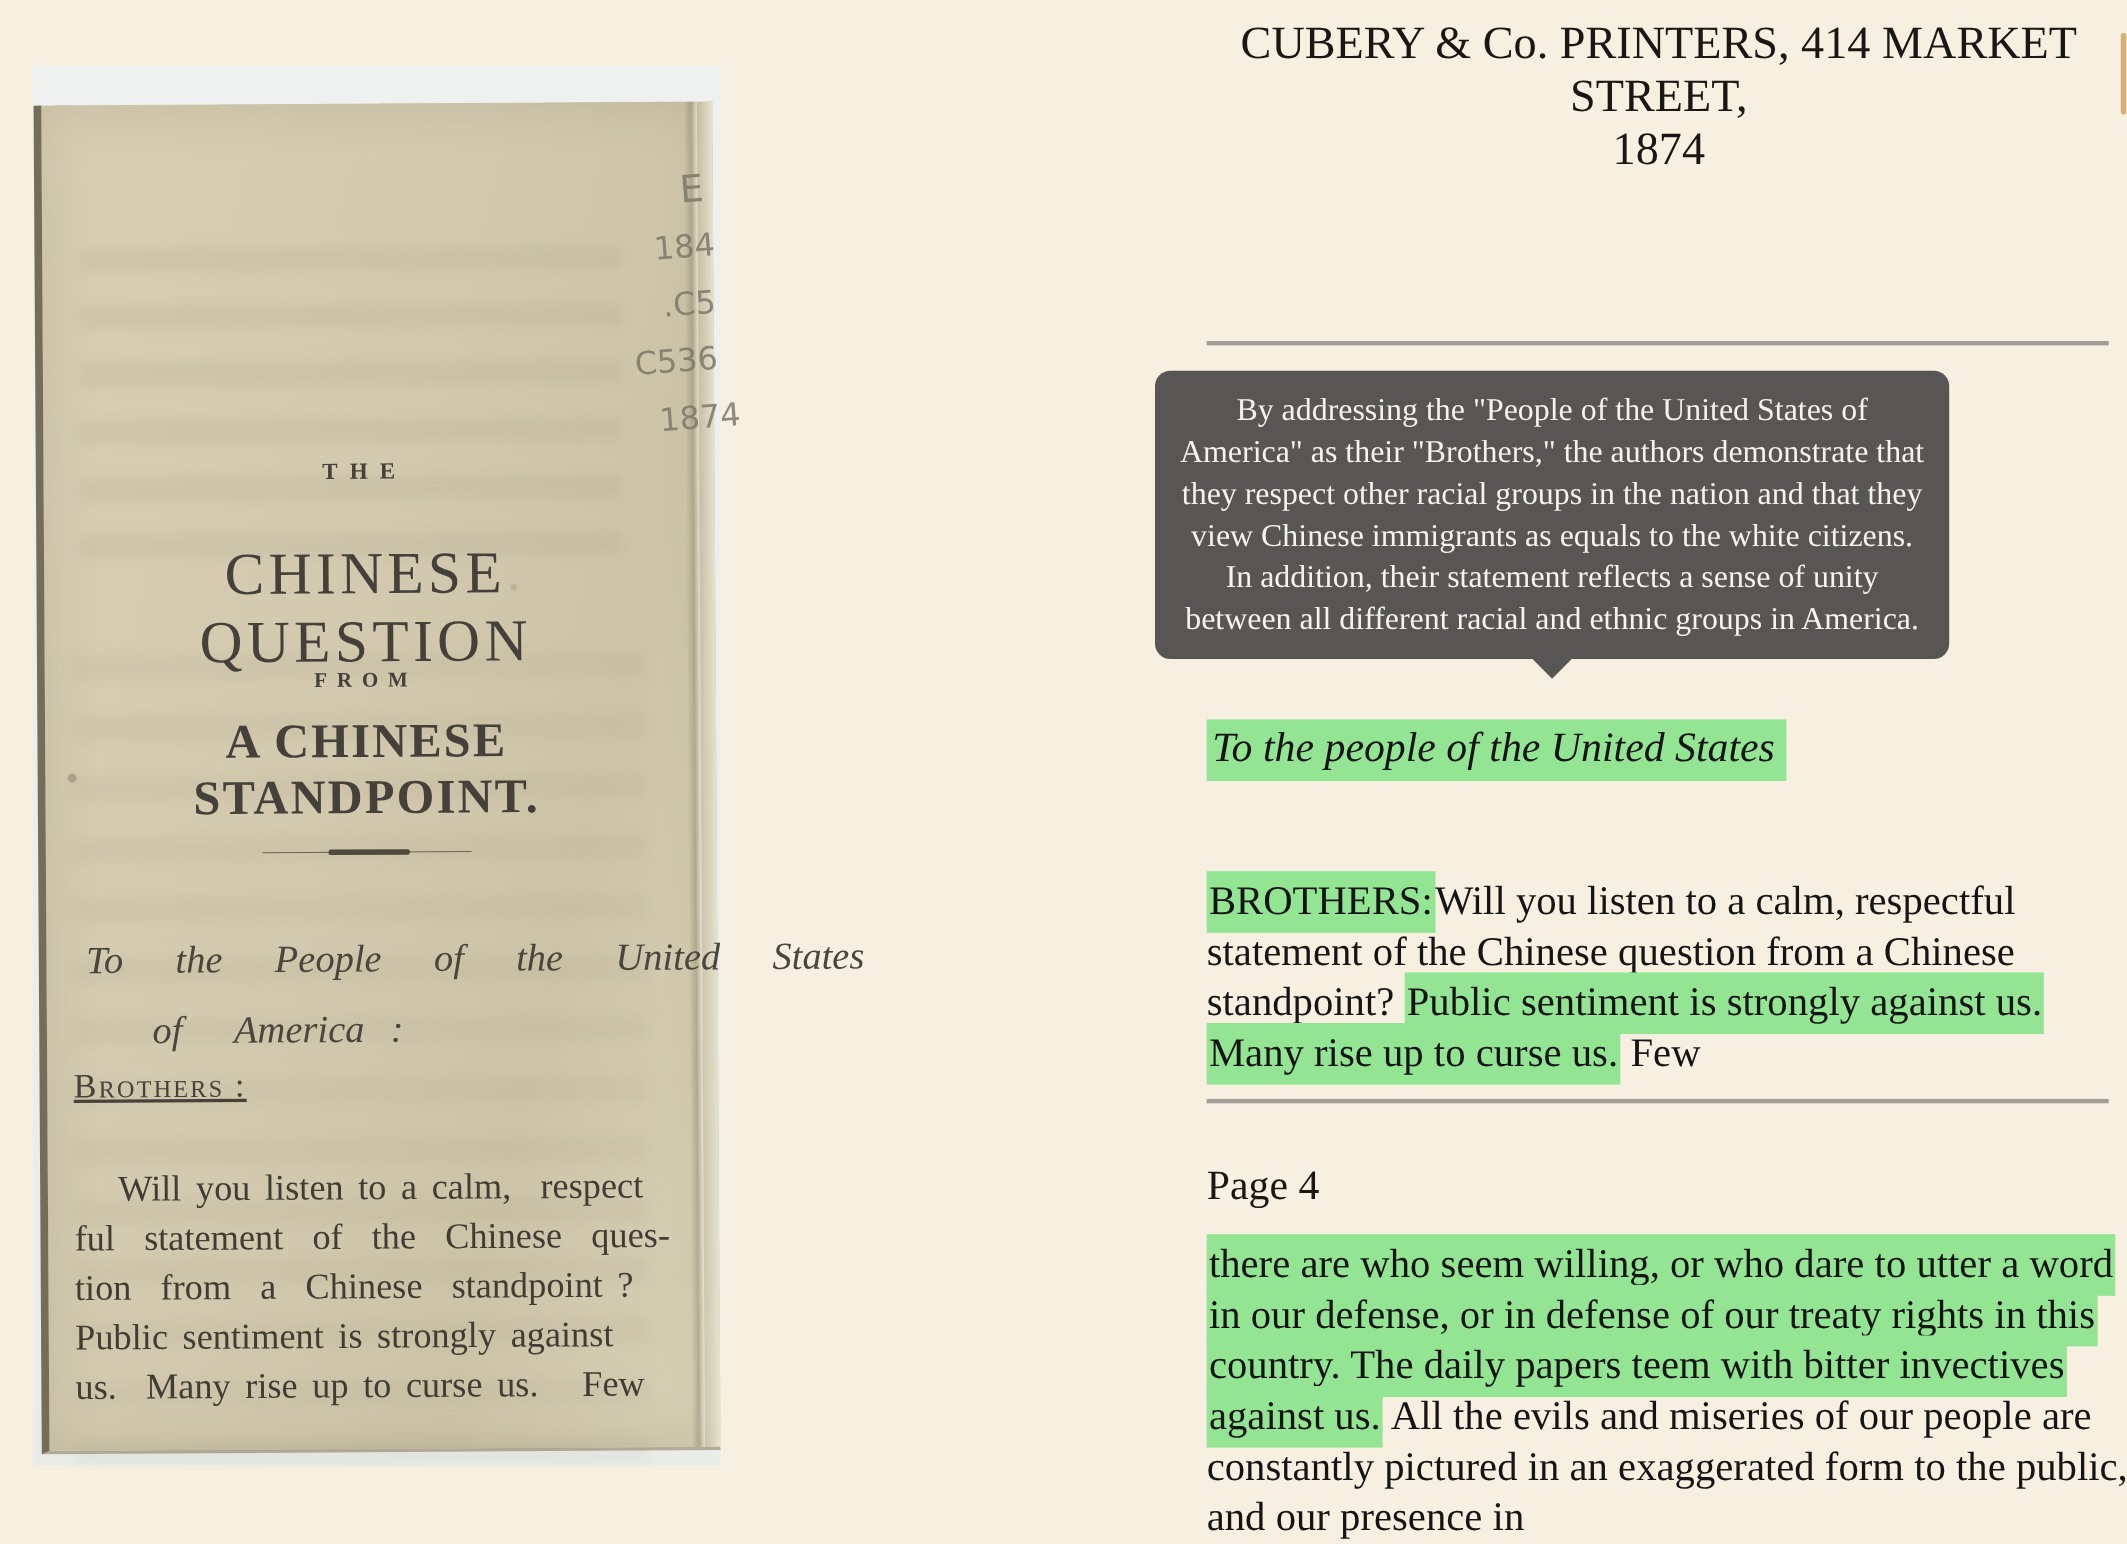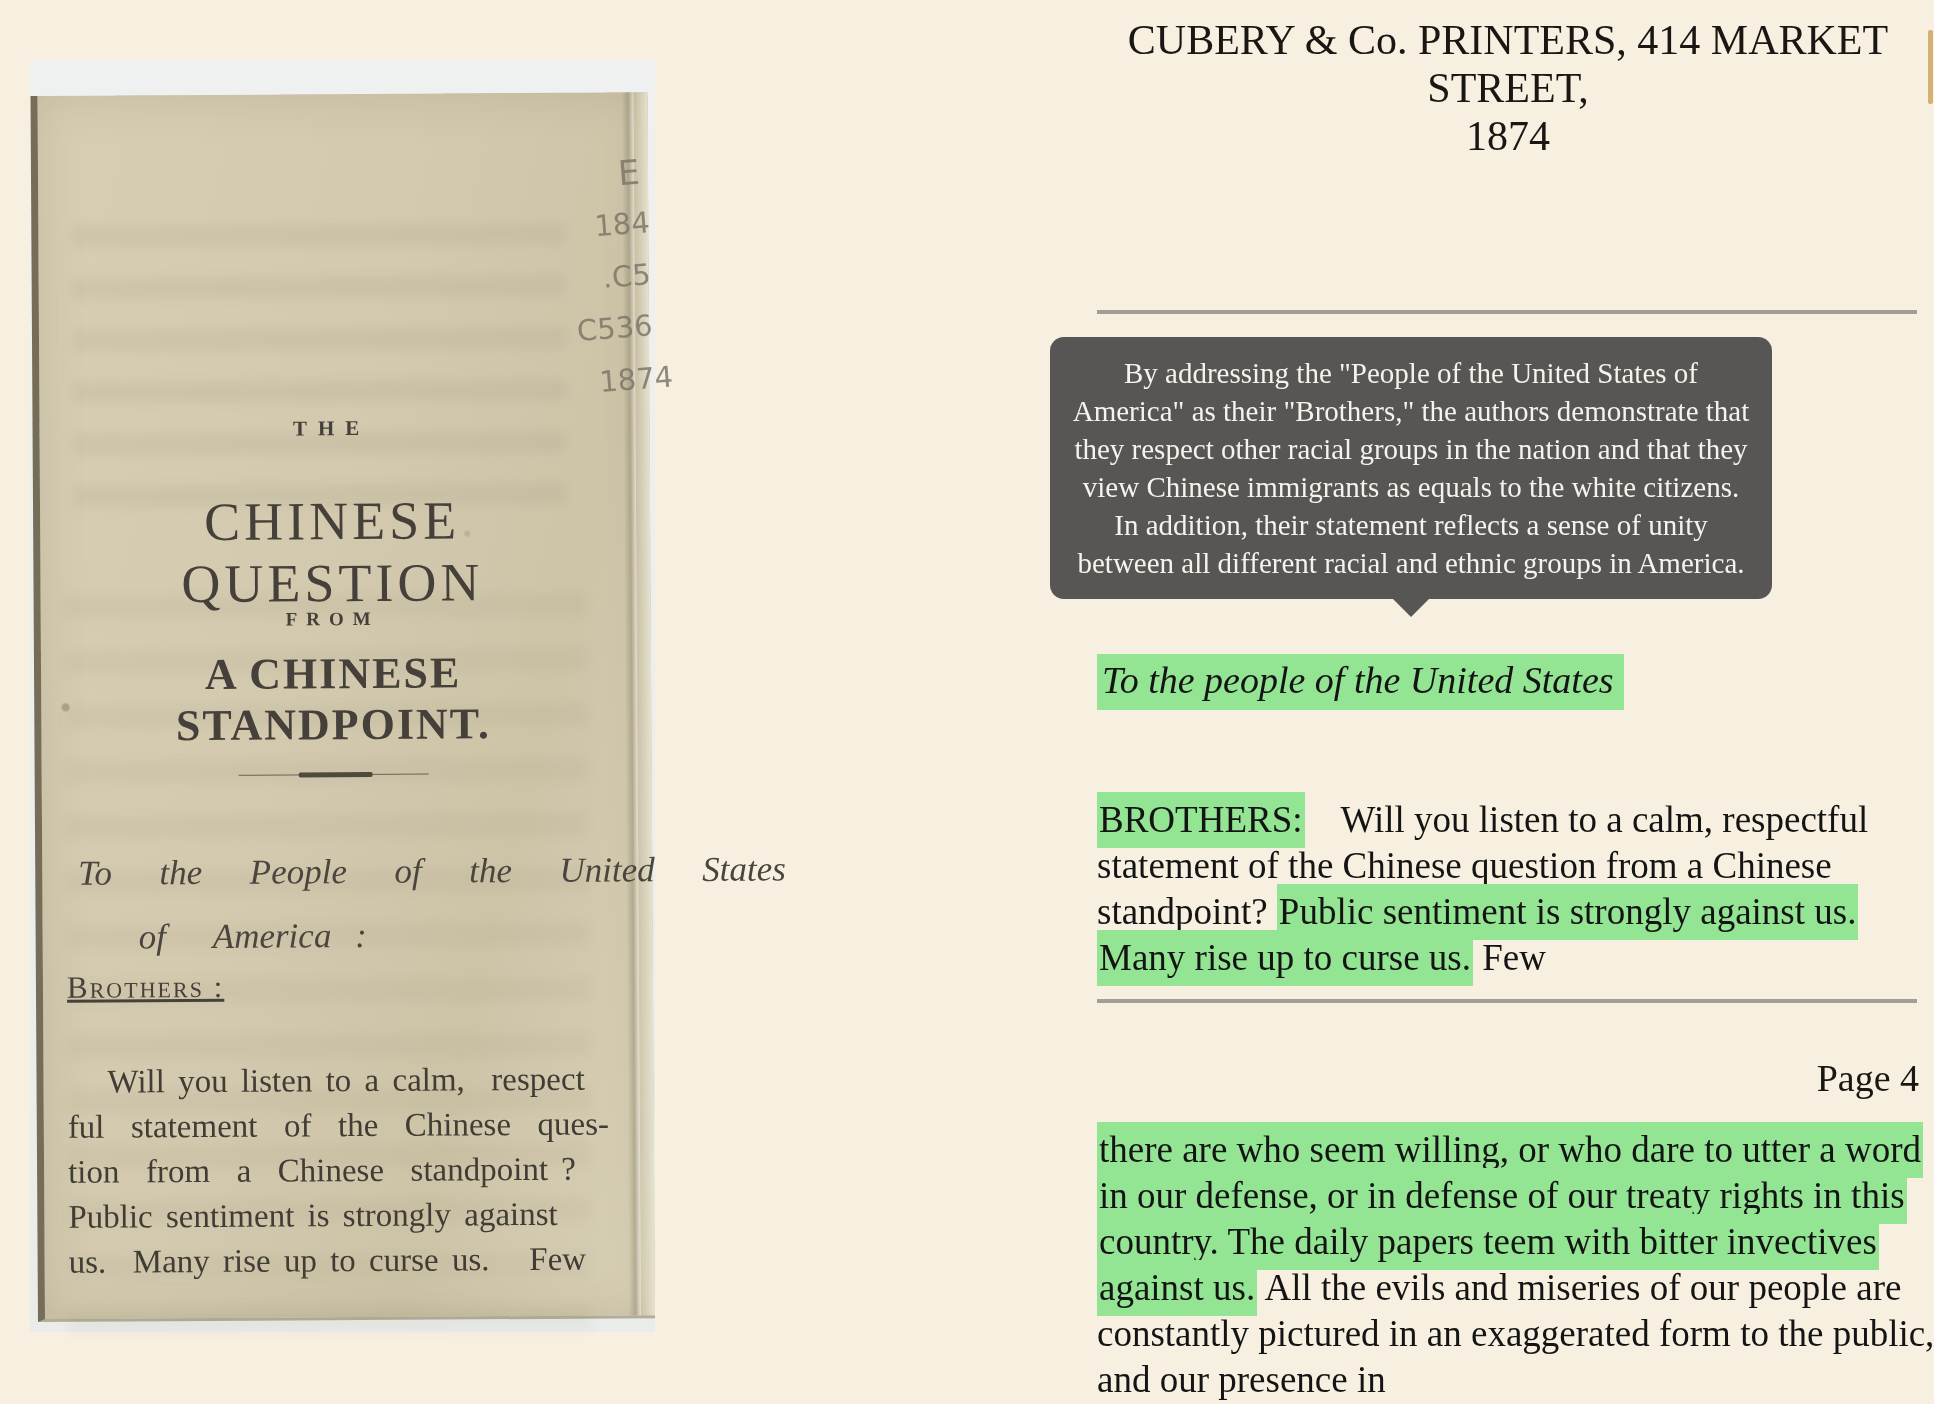--- a/index.html
+++ b/index.html
@@ -69,23 +69,23 @@
     border-left:19px solid transparent;border-right:19px solid transparent;border-top:19px solid #575654;}
 
   .salutation{left:1097px;top:656px;font-style:italic;font-size:38px;line-height:48px;}
   .salutation .line{margin-bottom:2px;}
   .salutation .hl{background:var(--hl);padding:5px 10px 9px 5px;}
 
   .para{left:1097px;width:838px;font-size:37px;line-height:46px;}
   .para1{top:797px;}
   .para2{top:1127px;}
   .para .hl{background:var(--hl);padding:7px 2px 8px 2px;-webkit-box-decoration-break:clone;box-decoration-break:clone;}
-  .para .gap{margin-right:36px;}
+  .para .gap{}
 
-  .page-label{left:1097px;top:1056px;width:822px;text-align:right;font-size:38px;color:#191613;}
+  .page-label{left:1097px;top:1056px;width:822px;text-align:left;font-size:38px;color:#191613;}
 
   .scrollbar{right:1px;top:30px;width:5px;height:74px;background:#d5b175;border-radius:2px;}
 </style>
 </head>
 <body>
 
 <div class="abs scan">
   <div class="paper">
     <div class="ghost g1"></div>
     <div class="ghost g2"></div>

